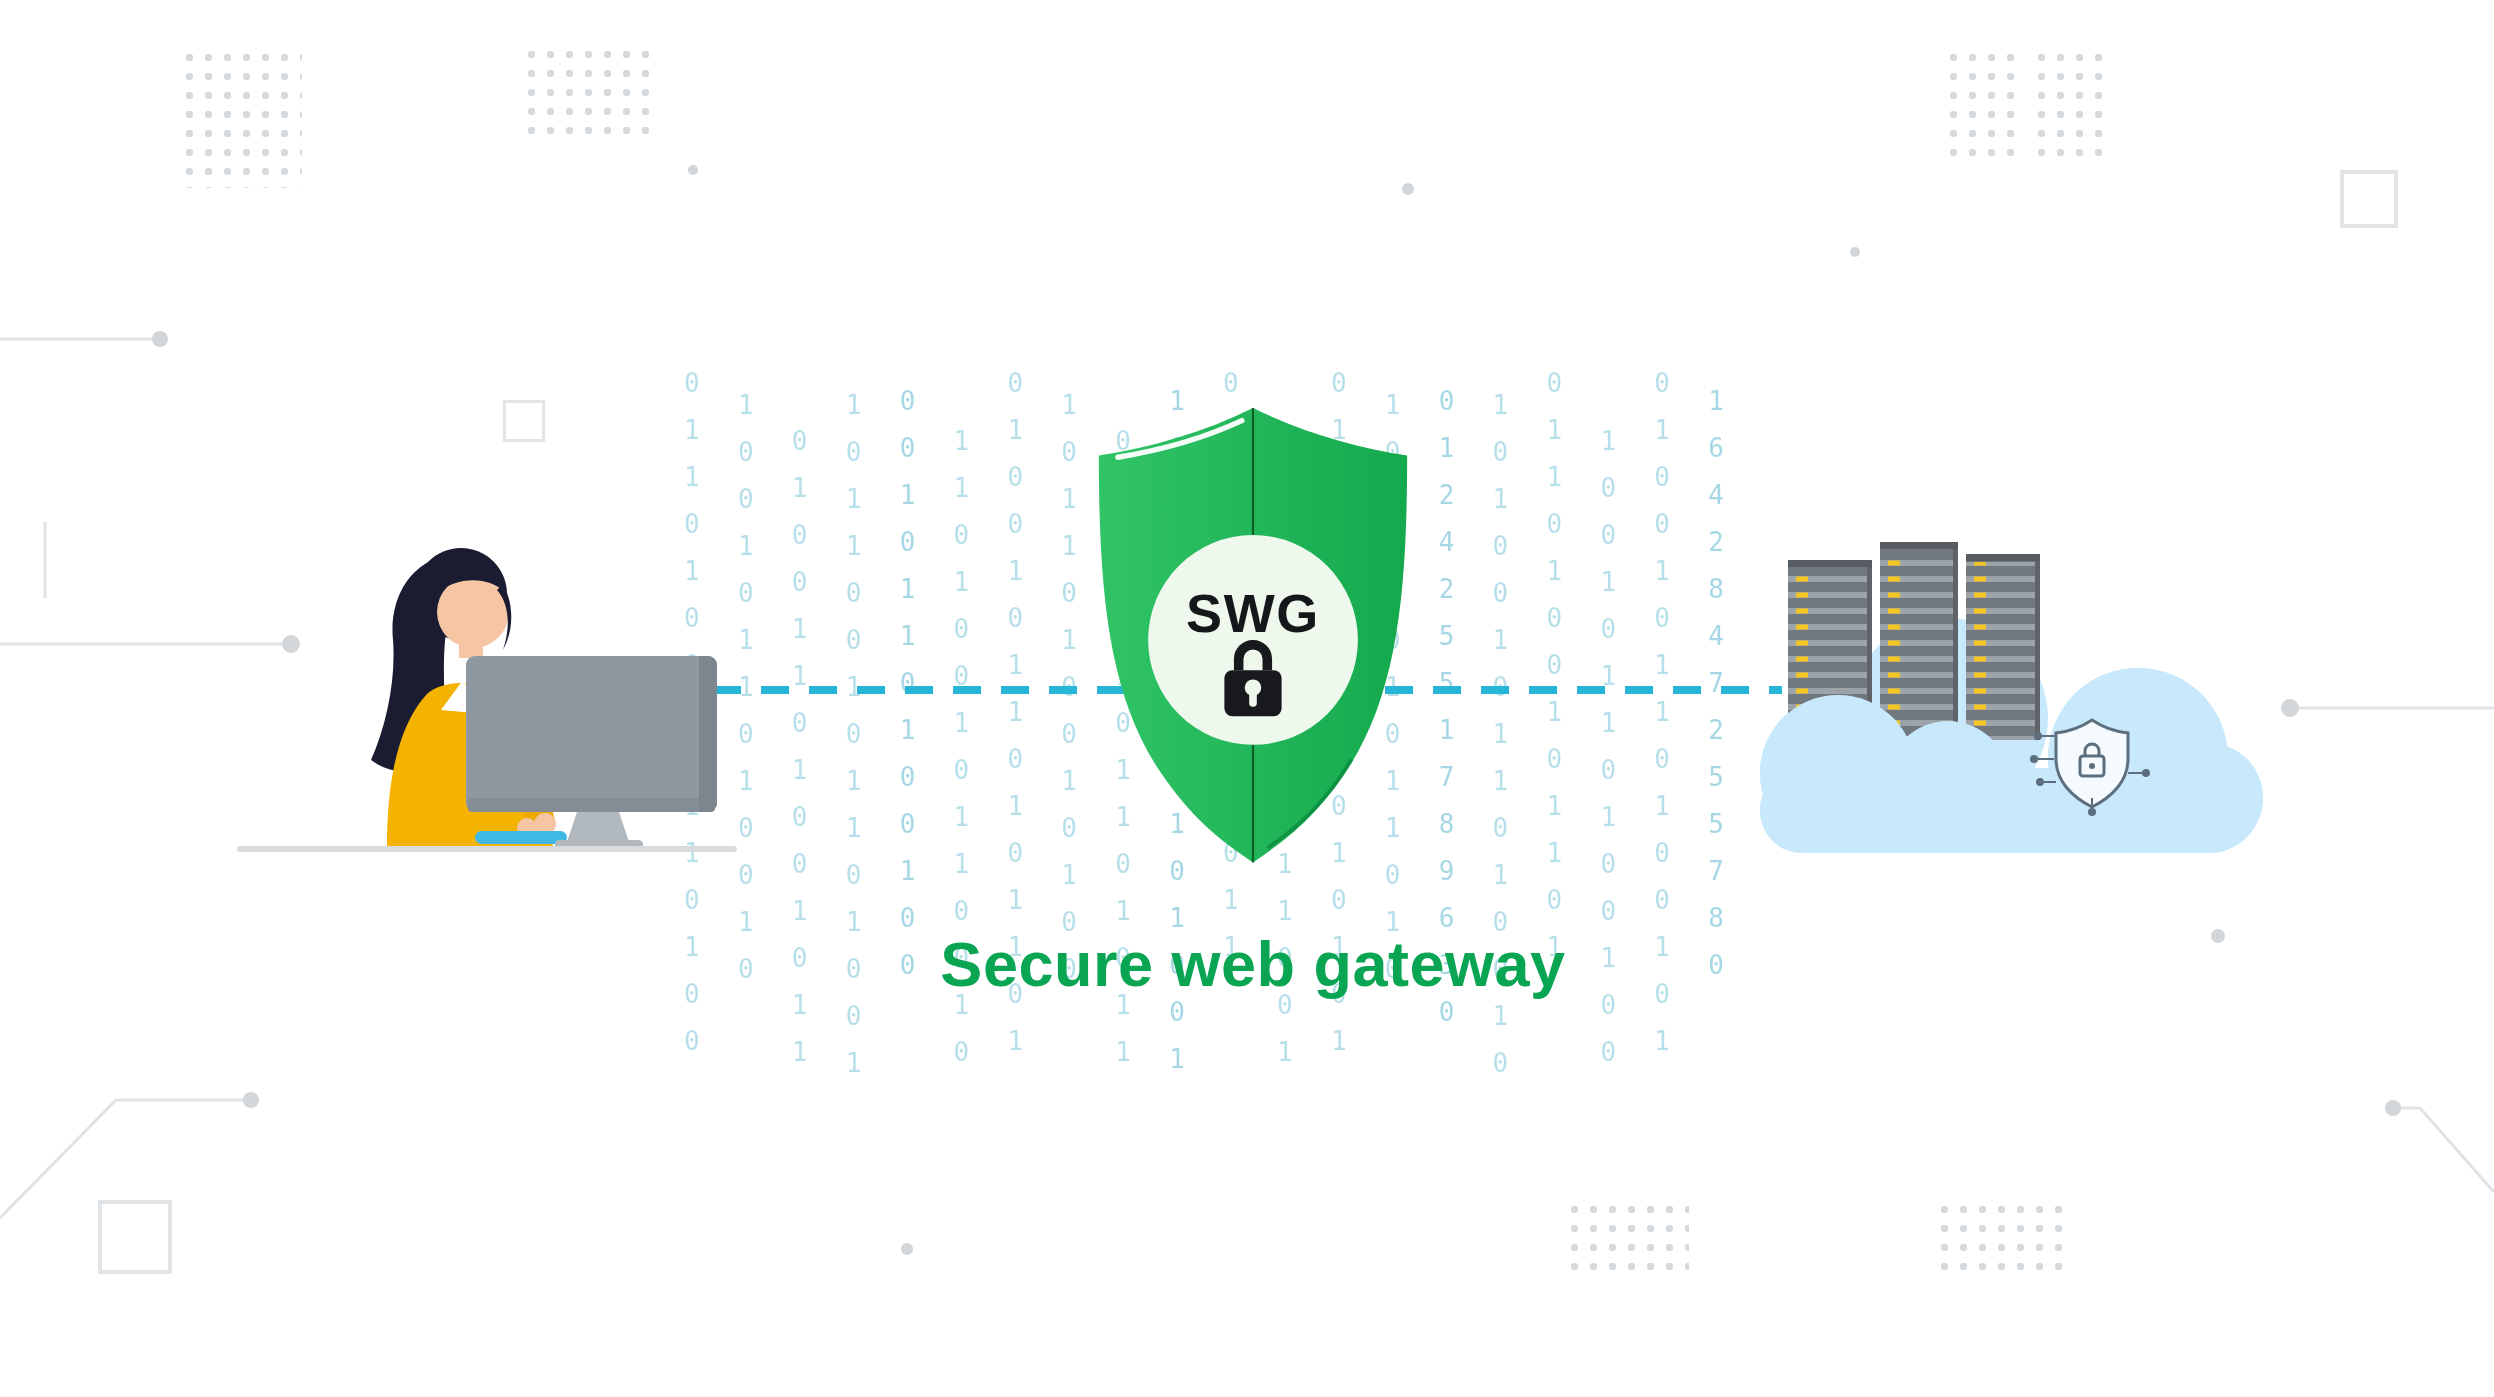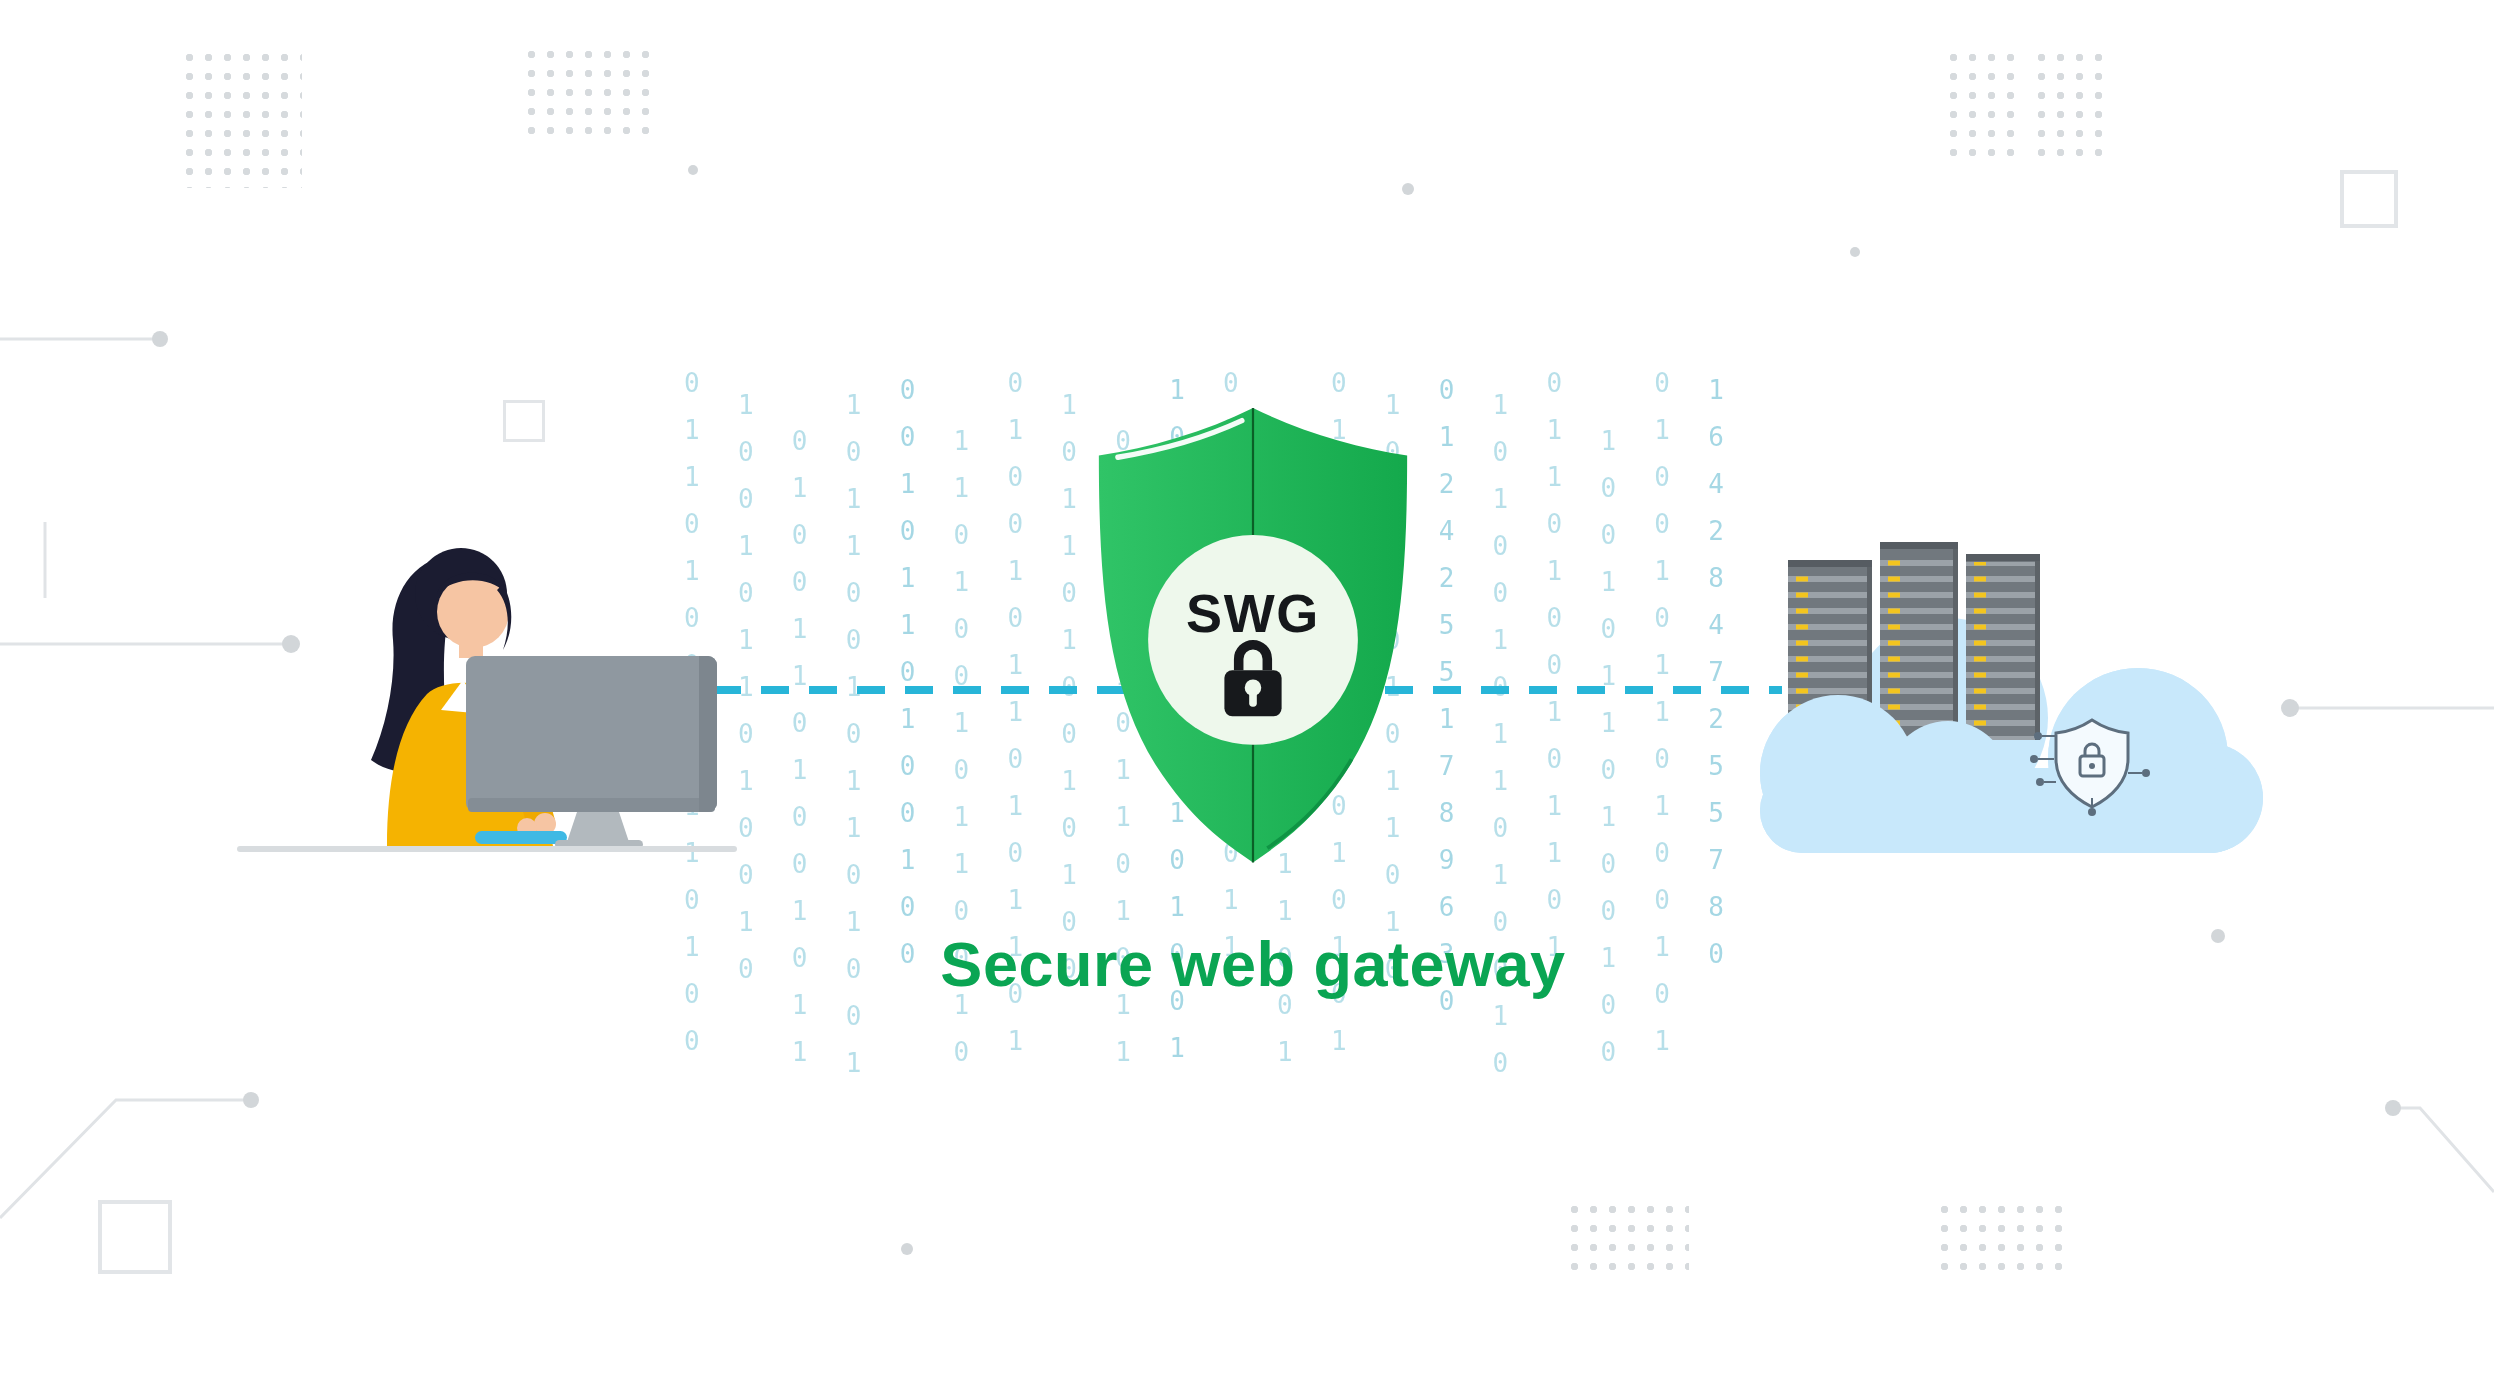--- a/index.html
+++ b/index.html
@@ -13,21 +13,21 @@
   .square-outline{position:absolute;border:4px solid #e2e5e8;background:transparent;}
   .dot{position:absolute;background:#d2d6d9;border-radius:50%;}
 
   
   .binary{position:absolute;left:684px;top:360px;width:1040px;height:700px;z-index:1;
           display:flex;justify-content:space-between;color:#a6d8e4;opacity:.8;
           font-family:"DejaVu Sans Mono",monospace;font-size:26px;line-height:47px;}
   .binary-col{width:1ch;word-break:break-all;}
   .binary-col:nth-child(2n){margin-top:22px;}
   .binary-col:nth-child(3n){margin-top:58px;}
-  .binary-col:nth-child(5n){margin-top:7px;color:#8fcede;}
+  .binary-col:nth-child(5n){margin-top:18px;color:#8fcede;}
 
   .layer{position:absolute;}
   .z2{z-index:2}.z3{z-index:3}.z4{z-index:4}.z5{z-index:5}.z6{z-index:6}
 
   .caption{position:absolute;left:871px;top:928px;width:764px;z-index:6;text-align:center;
            font-size:63px;font-weight:bold;color:#0aa553;letter-spacing:.5px;}
 </style>
 </head>
 <body>
 

